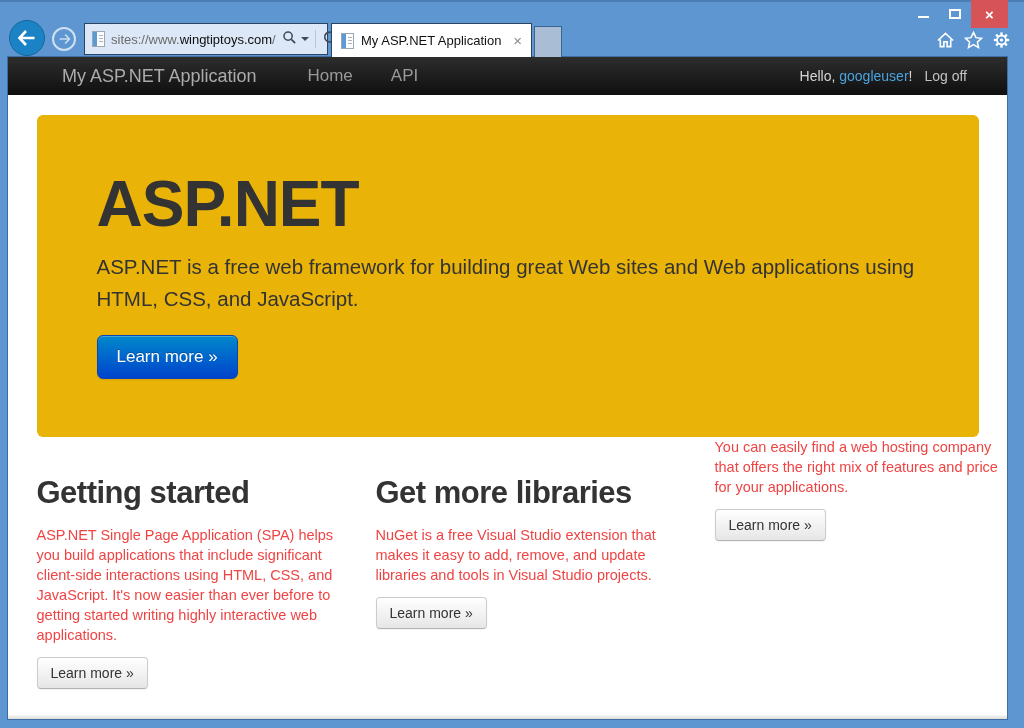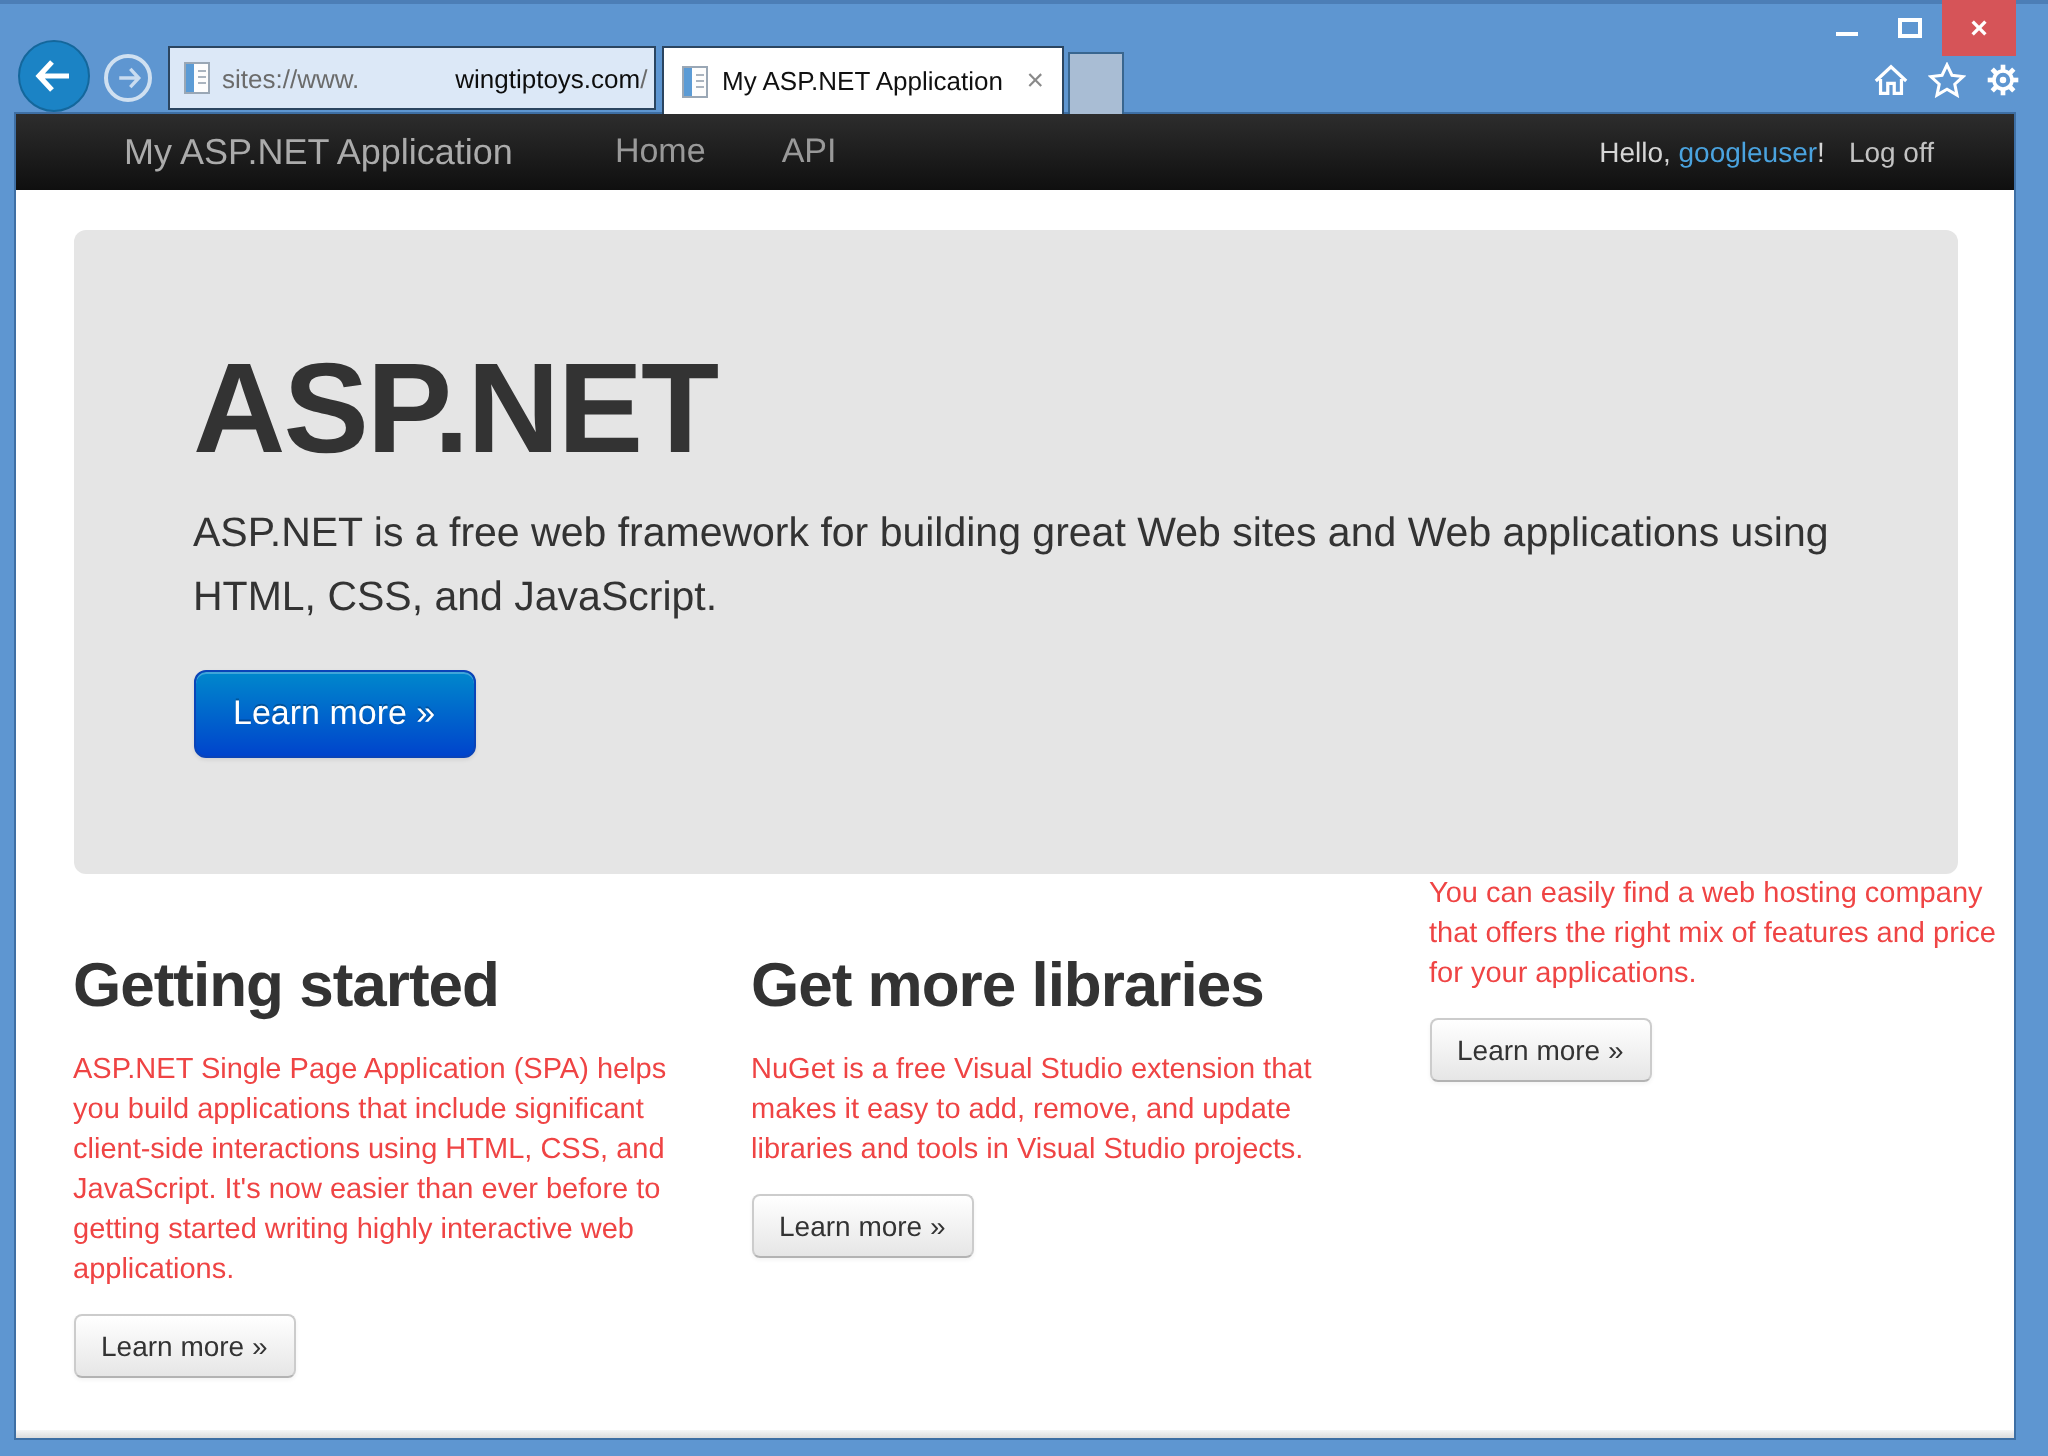--- a/index.html
+++ b/index.html
@@ -25,21 +25,21 @@
   .fwd-btn { position:absolute; left:52px; top:27px; width:24px; height:24px; border-radius:50%;
              border:2px solid #cfe0f1; display:flex; align-items:center; justify-content:center; z-index:4; }
 
   .url-bar { position:absolute; left:84px; top:23px; width:244px; height:32px; background:#dce8f7;
              border:1px solid #2b4560; display:flex; align-items:center; padding:0 7px; gap:6px; z-index:3; }
   .doc-icon { position:relative; width:13px; height:16px; background:#fdfdfd; border:1px solid #9aa7b5; flex:0 0 auto; }
   .doc-icon::before { content:""; position:absolute; left:0; top:0; bottom:0; width:4px; background:#5b9bd5; }
   .doc-icon::after { content:""; position:absolute; left:6px; right:1px; top:3px; height:9px;
                      background:repeating-linear-gradient(#aab4bf 0 1px, transparent 1px 3px); }
   .url-text { font-size:13px; color:#6b6b6b; white-space:nowrap; }
-  .url-text .domain { color:#0d0d0d;margin-left:48px; }
+  .url-text .domain { color:#0d0d0d; }
   .url-tools { margin-left:auto; display:flex; align-items:center; gap:4px; }
   .caret-down { width:0; height:0; border:4px solid transparent; border-top-color:#3e4a57; margin-top:4px; }
   .url-divider { width:1px; height:18px; background:#b7c6d9; margin:0 2px; }
 
   .tab { position:absolute; left:331px; top:23px; width:201px; height:34px; background:#fff;
          border:1px solid #2b4560; border-bottom:none; display:flex; align-items:center; padding:0 9px; gap:7px; z-index:3; }
   .tab-title { font-size:13px; color:#101010; flex:1; white-space:nowrap; overflow:hidden; }
   .tab-close { color:#8a8a8a; font-size:15px; line-height:1; }
   .newtab-btn { position:absolute; left:534px; top:26px; width:28px; height:31px; background:#a9bdd4;
                 border:1px solid #39668f; border-bottom:none; z-index:3; }
@@ -55,21 +55,21 @@
   .brand { margin-left:54px; font-size:18px; color:#ababab; text-decoration:none; white-space:nowrap; }
   .nav-links { display:flex; margin-left:32px; }
   .nav-link { padding:0 19px; font-size:17px; color:#999; text-decoration:none; }
   .nav-right { margin-left:auto; margin-right:40px; display:flex; align-items:center; gap:12px; font-size:14px; }
   .greeting { color:#d6d6d6; }
   .greeting .user { color:#4aa3df; text-decoration:none; }
   .logoff { color:#c2c2c2; text-decoration:none; }
 
   
   .content { width:942px; margin:0 auto; }
-  .jumbotron { margin-top:20px; background:#e5e5e5; border-radius:6px; padding:52px 60px 58px; }
+  .jumbotron { margin-top:20px; background:#eab308; border-radius:6px; padding:52px 60px 58px; }
   .jumbotron h1 { font-size:64px; font-weight:bold; color:#333; letter-spacing:-1px; }
   .lead { font-size:20.5px; color:#333; line-height:1.55; margin-top:10px; max-width:845px; }
   .btn-primary { display:inline-block; margin-top:20px; padding:11px 19px; font-size:17px; color:#fff;
                  text-decoration:none; background:linear-gradient(#0088cc,#0044cc); border:1px solid #0a44b8;
                  border-radius:6px; text-shadow:0 -1px 0 rgba(0,0,0,.25);
                  box-shadow:inset 0 1px 0 rgba(255,255,255,.25), 0 1px 2px rgba(0,0,0,.08); }
 
   .row { display:flex; gap:39px; }
   .col { flex:0 0 300px; width:300px; }
   .col h2 { font-size:31px; font-weight:bold; color:#333; margin:38px 0 14px; letter-spacing:-.5px; }

